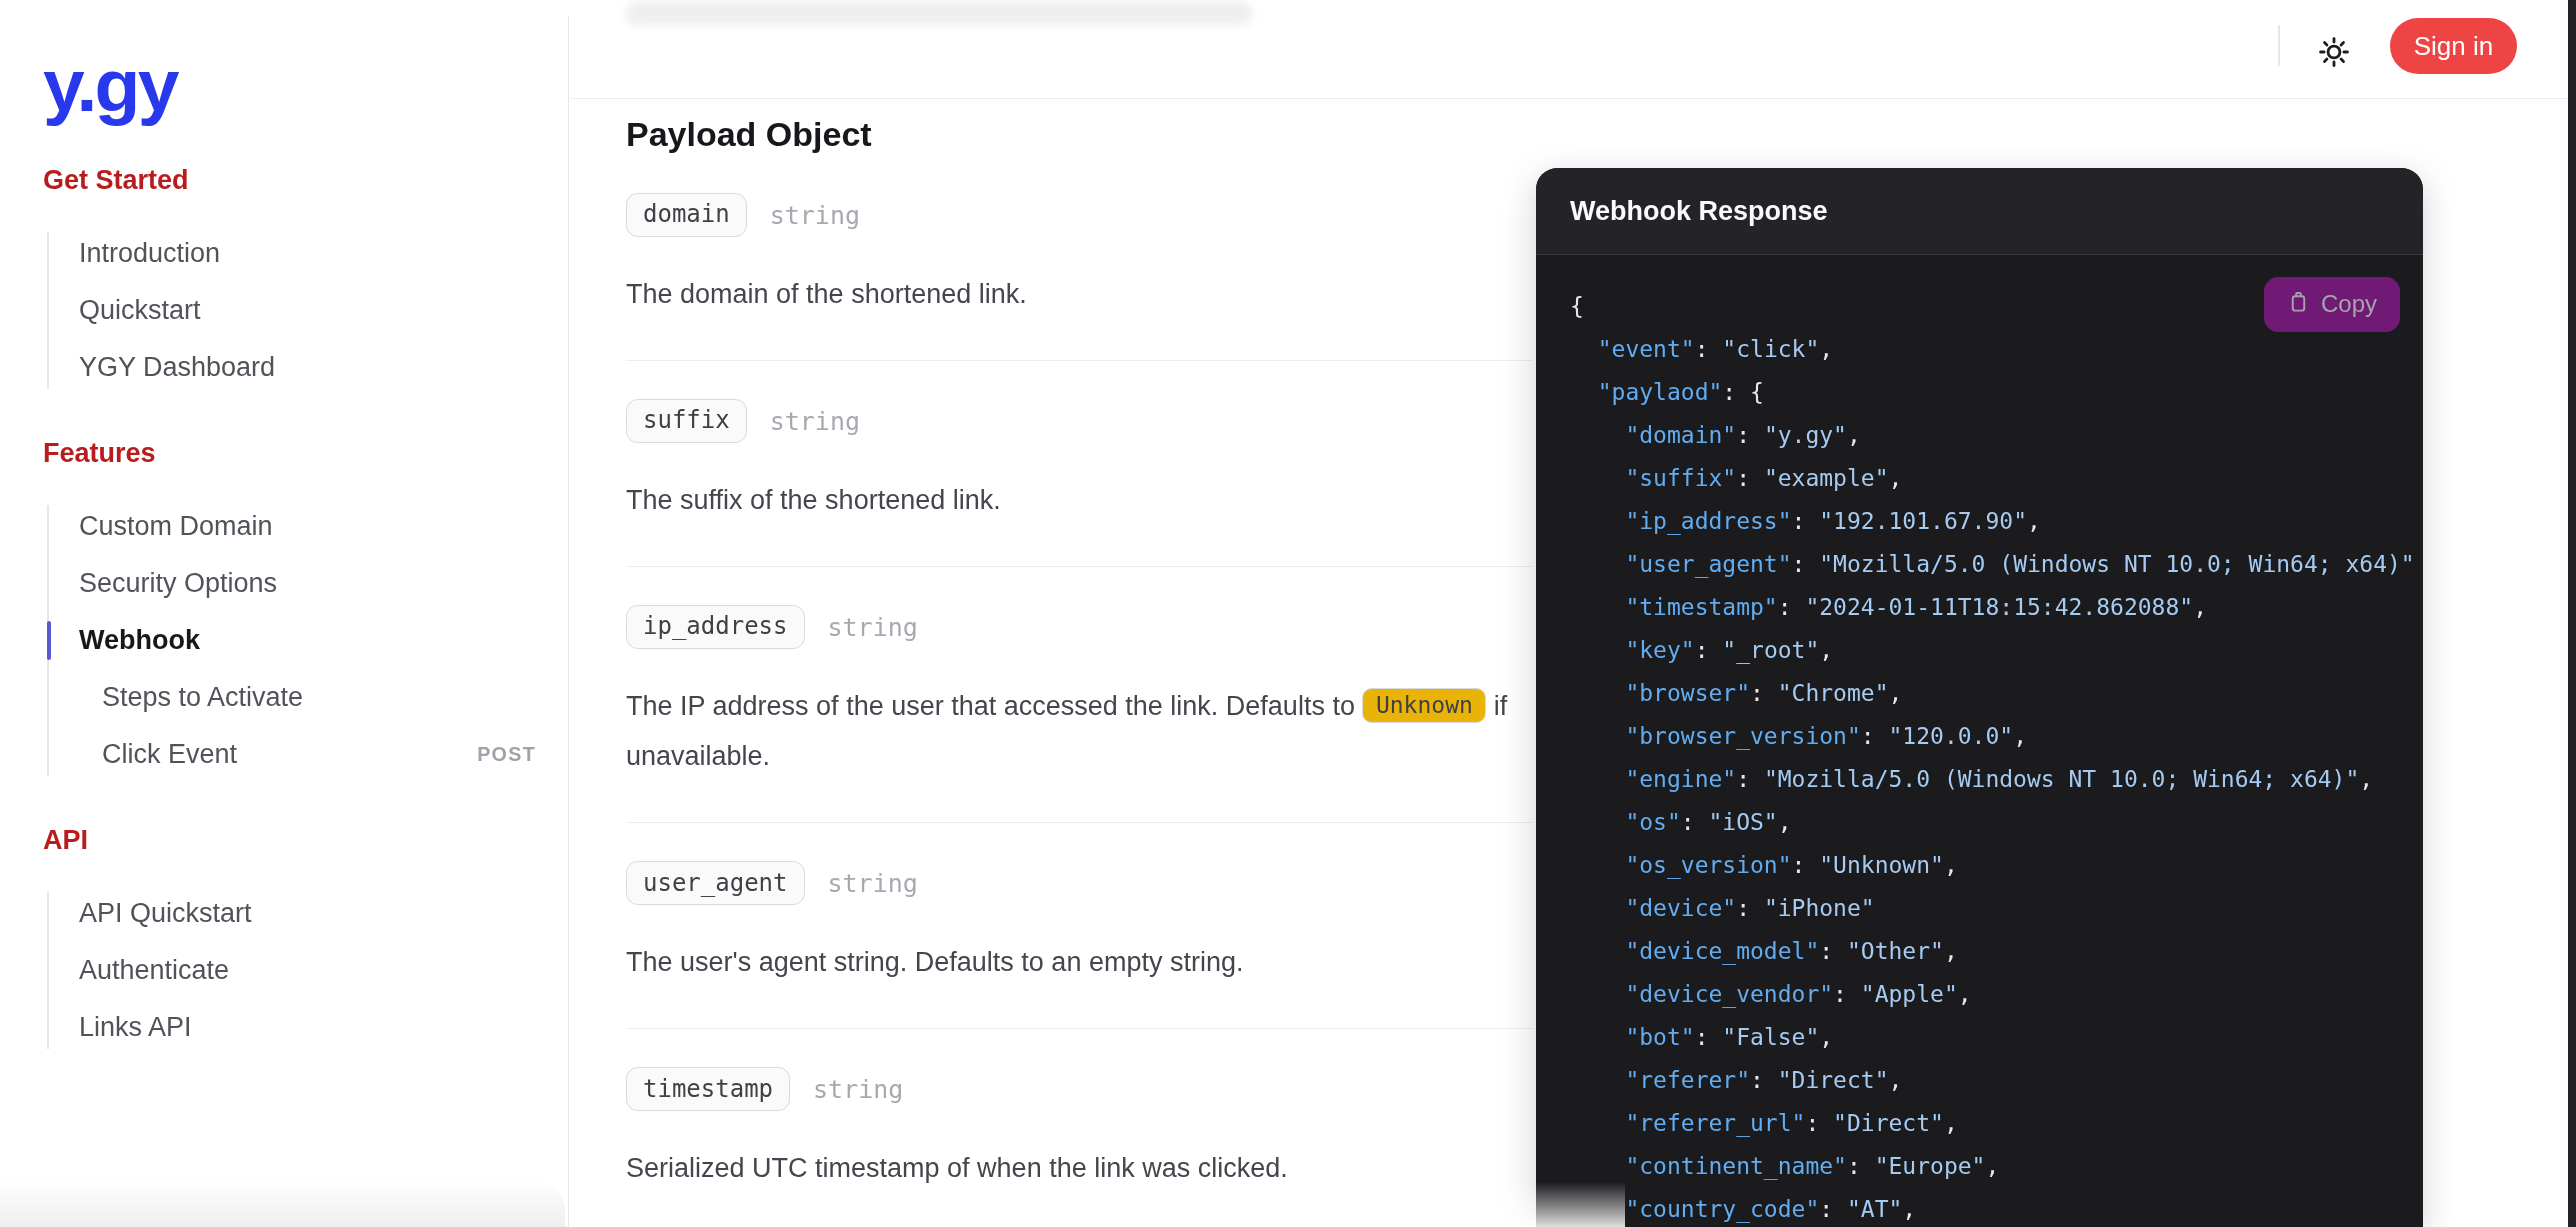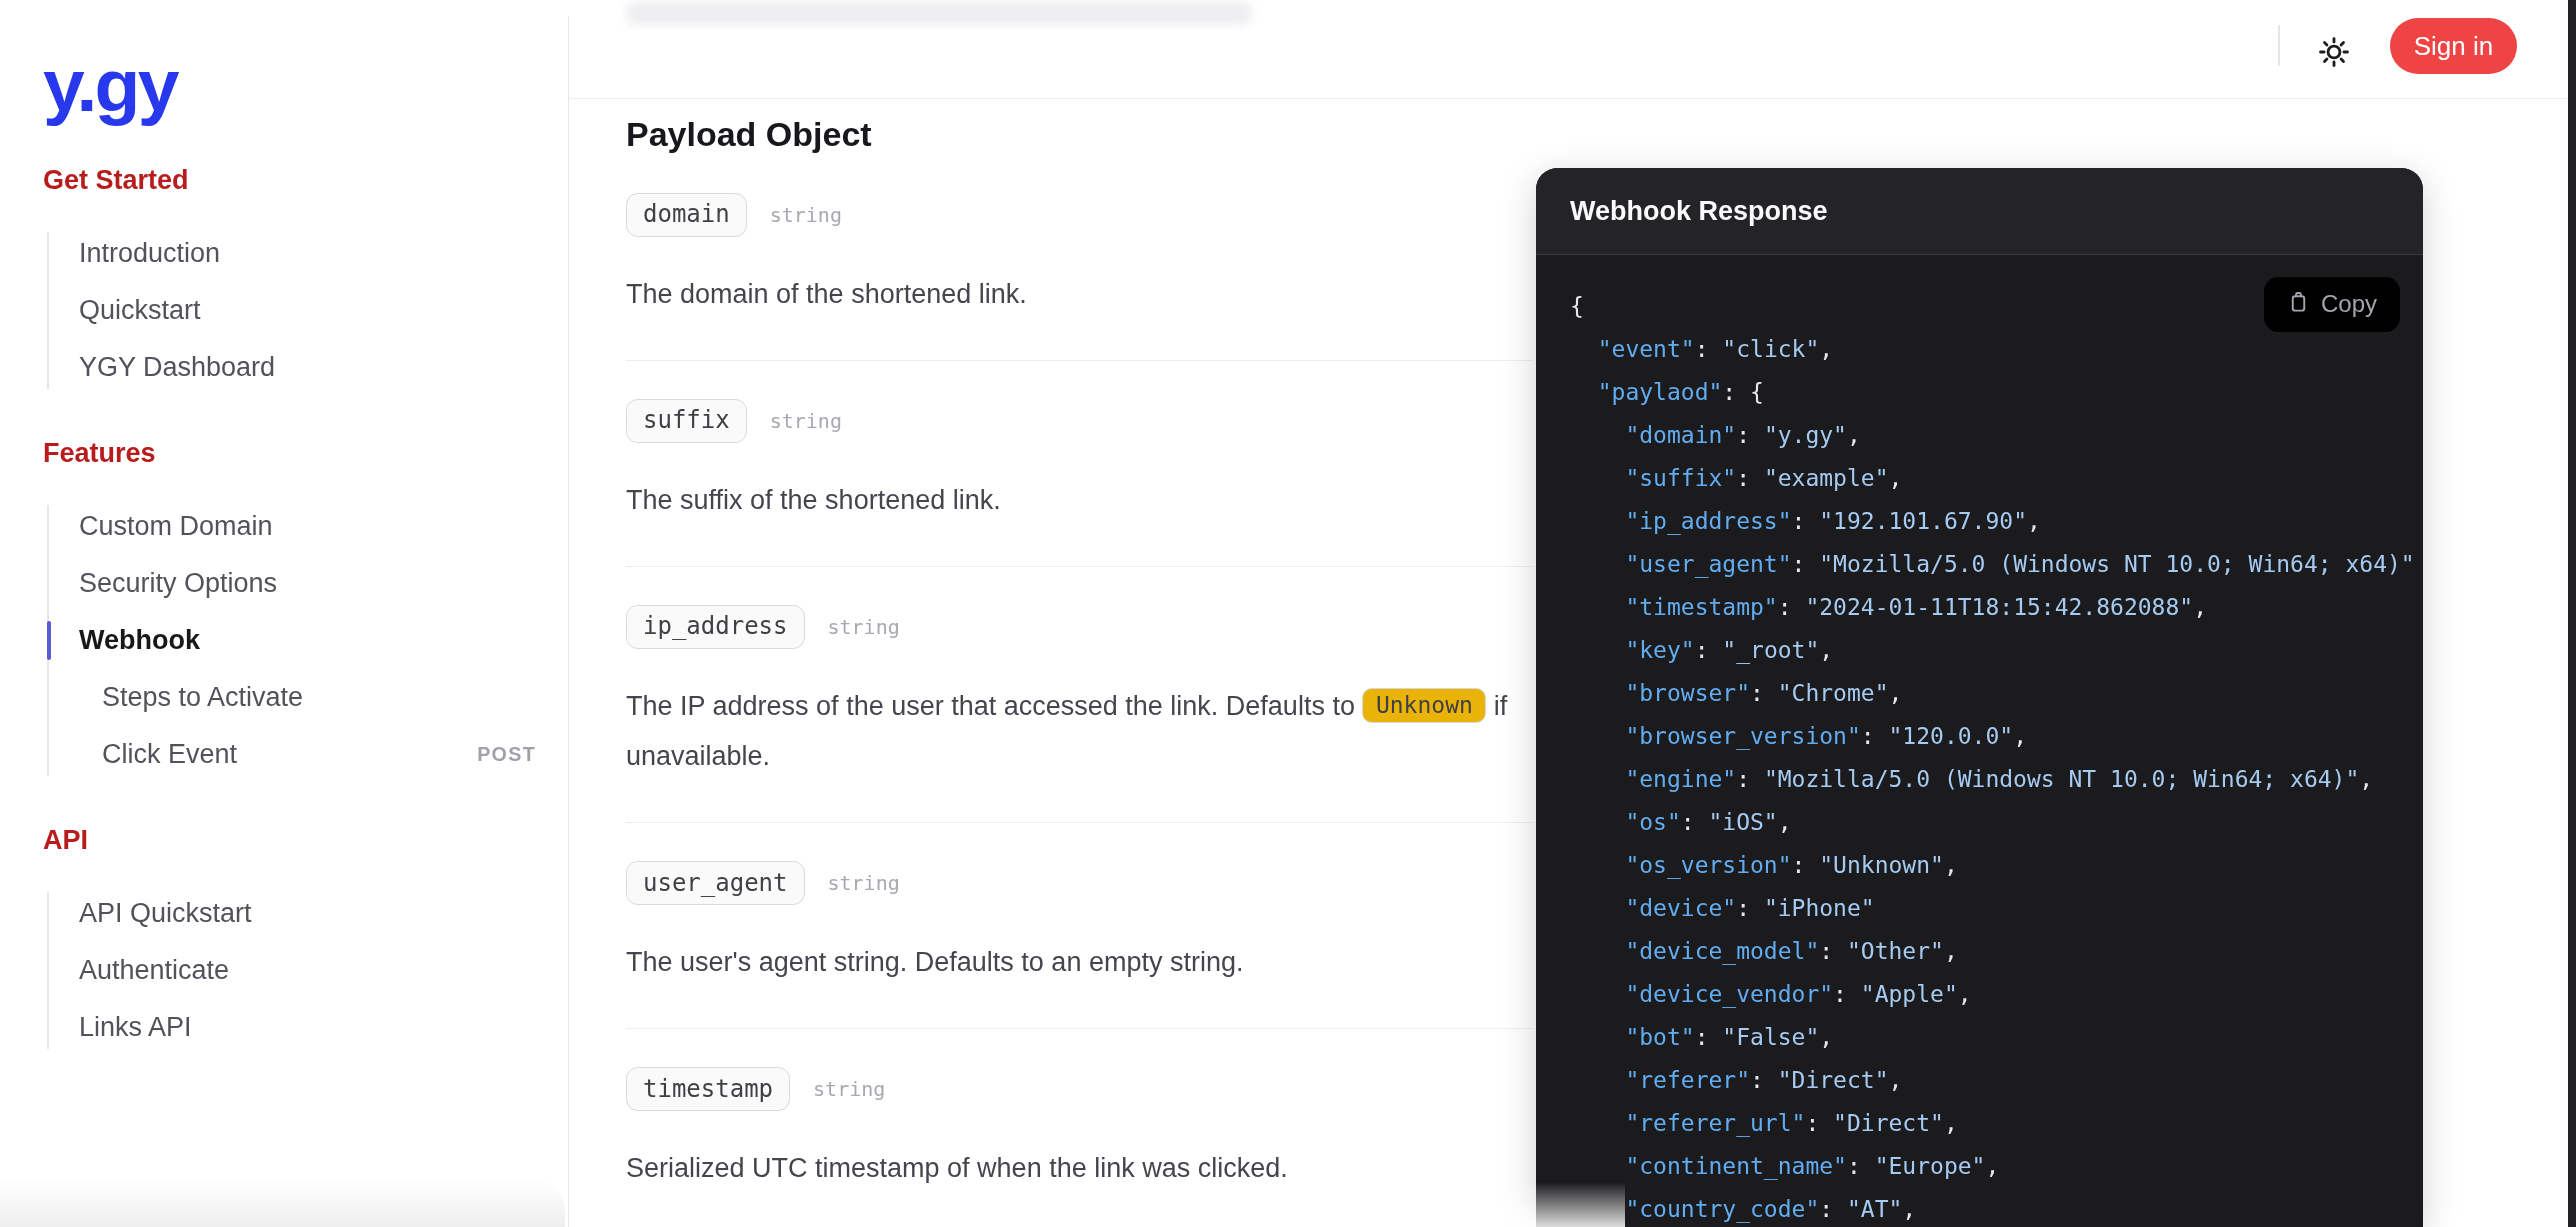--- a/index.html
+++ b/index.html
@@ -44,36 +44,36 @@
 
   
   .article { position:absolute; left:626px; top:114px; width:907px; }
   .article h1 { font-size:34px; font-weight:700; color:#17171c; line-height:41px; }
   .field { padding:38px 0 41px; border-bottom:1.3px solid #ededf0; }
   .field:last-child { border-bottom:none; }
   .field-head { display:flex; align-items:center; gap:23px; }
   .field-pill { display:inline-block; font-family:"DejaVu Sans Mono",monospace; font-size:24px;
     color:#3f3f46; background:#fafafa; border:1.3px solid #d9d9de; border-radius:11.6px;
     padding:6.3px 16px; line-height:29.5px; }
-  .field-type { font-family:"DejaVu Sans Mono",monospace; font-size:20px; color:#a8a8b0; }
+  .field-type { font-family:"DejaVu Sans Mono",monospace; font-size:25px; color:#a8a8b0; }
   .field-desc { margin-top:32px; font-size:27px; color:#45454e; line-height:50px; }
   .inline-code { display:inline-block; font-family:"DejaVu Sans Mono",monospace; font-size:23px;
     color:#3f3f46; background:#eab308; border:1.3px solid #d9d9de; border-radius:9.8px;
     padding:0.9px 12.5px; line-height:32px; vertical-align:1.8px; }
 
   
   .panel { position:absolute; left:1536px; top:168px; width:887px; height:1059px;
     border-radius:21.5px 21.5px 0 0; overflow:hidden; background:#1b1b1e;
     box-shadow:0 9px 36px rgba(0,0,0,.18); }
   .panel-header { height:87px; background:#242428; border-bottom:1.3px solid #3a3a3f;
     display:flex; align-items:center; padding:0 34px; }
   .panel-title { font-size:27px; font-weight:700; color:#fafafa; }
   .panel-body { position:relative; height:972px; padding:30px 0 0 34px; overflow:hidden; }
   .copy-btn { position:absolute; top:21.5px; right:23px; display:flex; align-items:center; gap:10.7px;
-    background:#000000; border:none; border-radius:14.3px; padding:13.4px 23px; cursor:pointer;
+    background:#701a75; border:none; border-radius:14.3px; padding:13.4px 23px; cursor:pointer;
     font-family:"Liberation Sans",sans-serif; font-size:24px; color:#a4a4ac; }
   .code { font-family:"DejaVu Sans Mono",monospace; font-size:23px; line-height:43px;
     white-space:pre; color:#e8e8ea; }
   .code-line { height:43px; }
   .seg-p { color:#e8e8ea; }
   .seg-k { color:#62adf2; }
   .seg-v { color:#a5cbf2; }
 
   
   .page-scrollbar { position:absolute; right:0; top:0; width:8px; height:1227px; background:#212125; }

